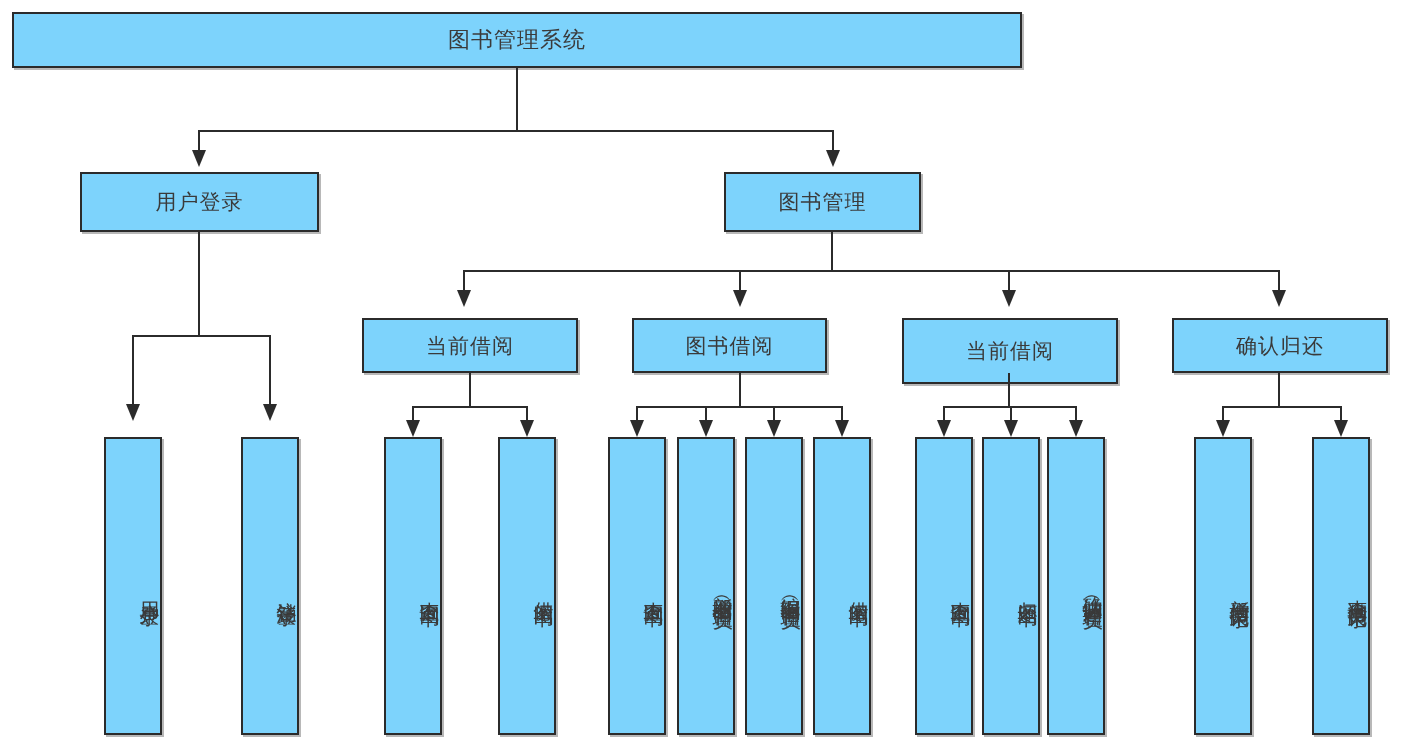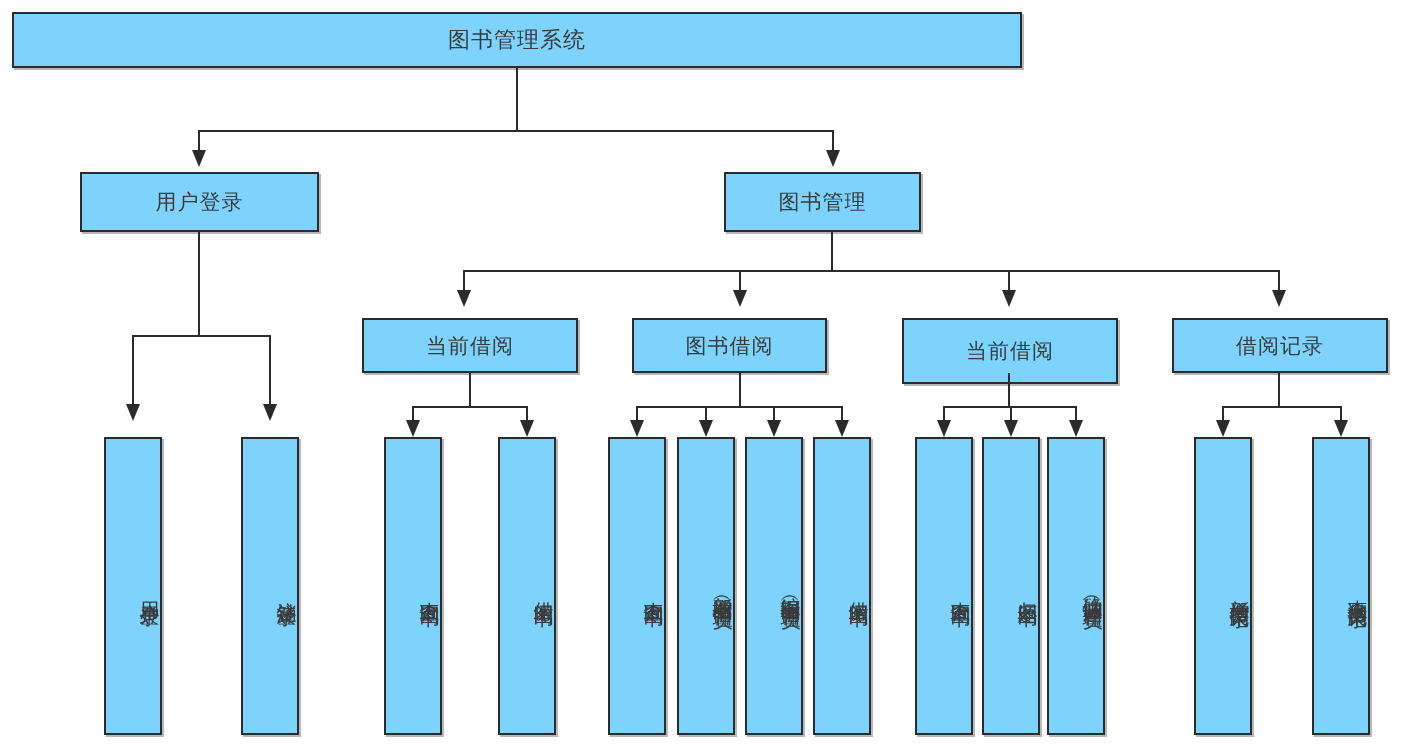--- a/index.html
+++ b/index.html
@@ -120,21 +120,21 @@
   <div class="node h" style="left:362px;top:318px;width:216px;height:55px;">
     <span>当前借阅</span>
   </div>
   <div class="node h" style="left:632px;top:318px;width:195px;height:55px;">
     <span>图书借阅</span>
   </div>
   <div class="node h" style="left:902px;top:318px;width:216px;height:66px;">
     <span>当前借阅</span>
   </div>
   <div class="node h" style="left:1172px;top:318px;width:216px;height:55px;">
-    <span>借阅记录</span>
+    <span>确认归还</span>
   </div>
 
   <div class="ln v" style="left:469px;top:373px;height:33px;"></div>
   <div class="ln h" style="left:412px;top:406px;width:116px;"></div>
   <div class="ln v" style="left:412px;top:406px;height:16px;"></div>
   <div class="ln v" style="left:526px;top:406px;height:16px;"></div>
   <div class="arrow" style="left:406px;top:420px;"></div>
   <div class="arrow" style="left:520px;top:420px;"></div>
 
   <div class="ln v" style="left:739px;top:373px;height:33px;"></div>

